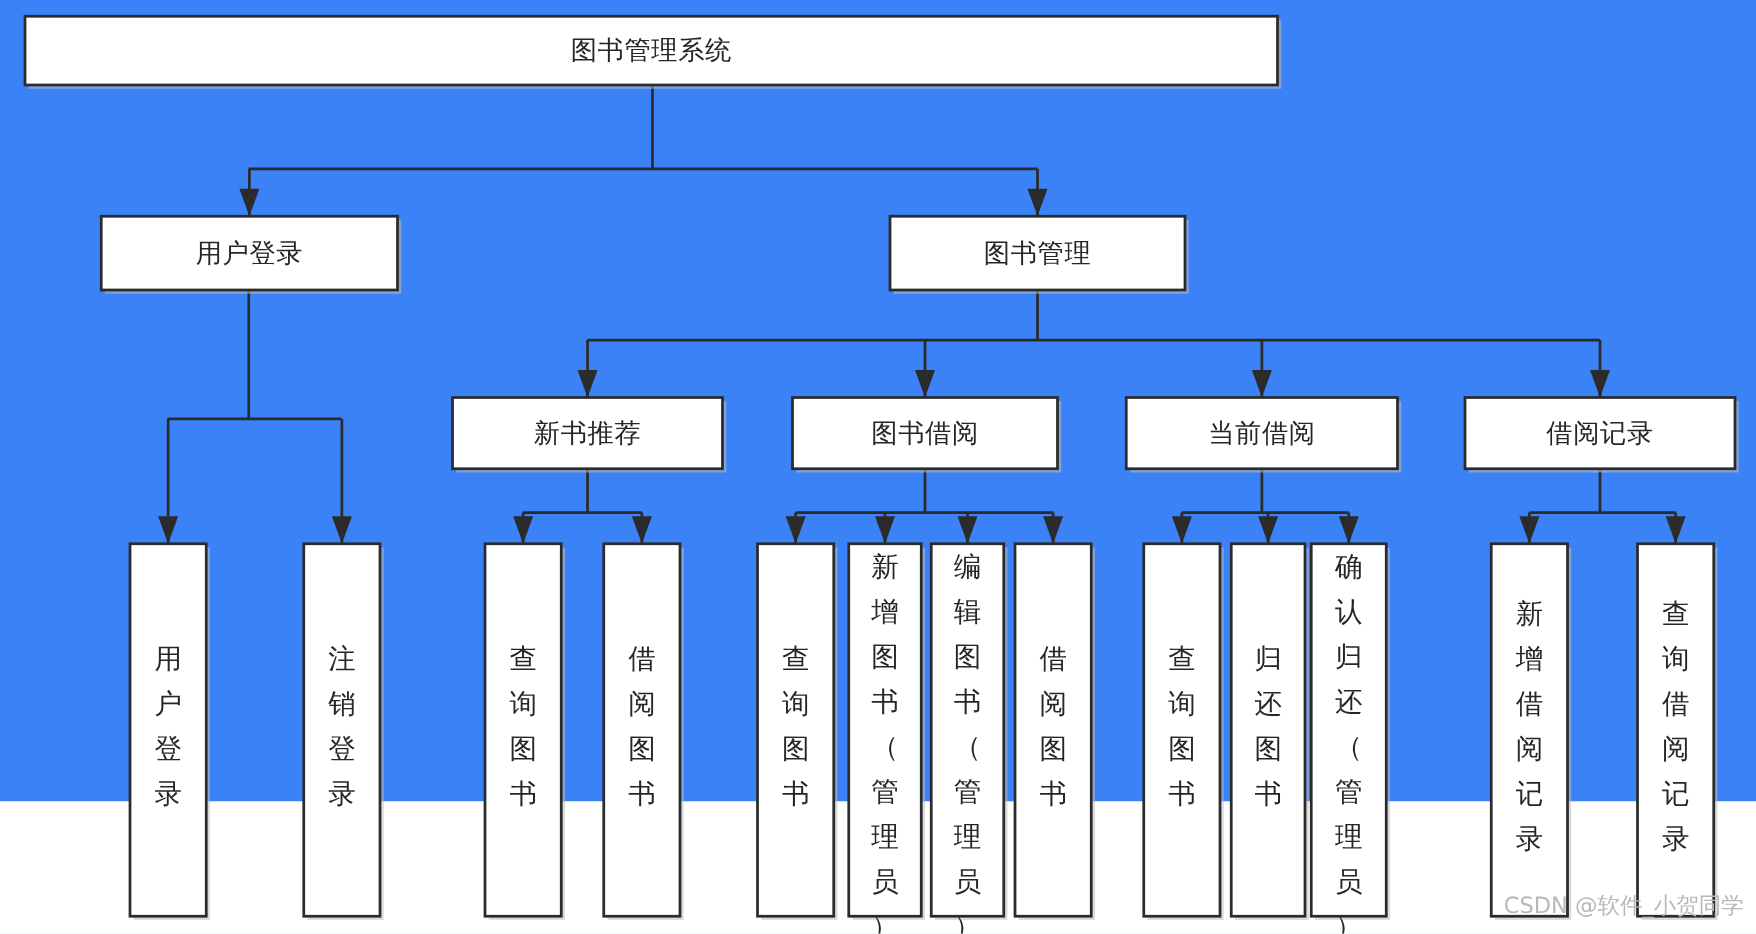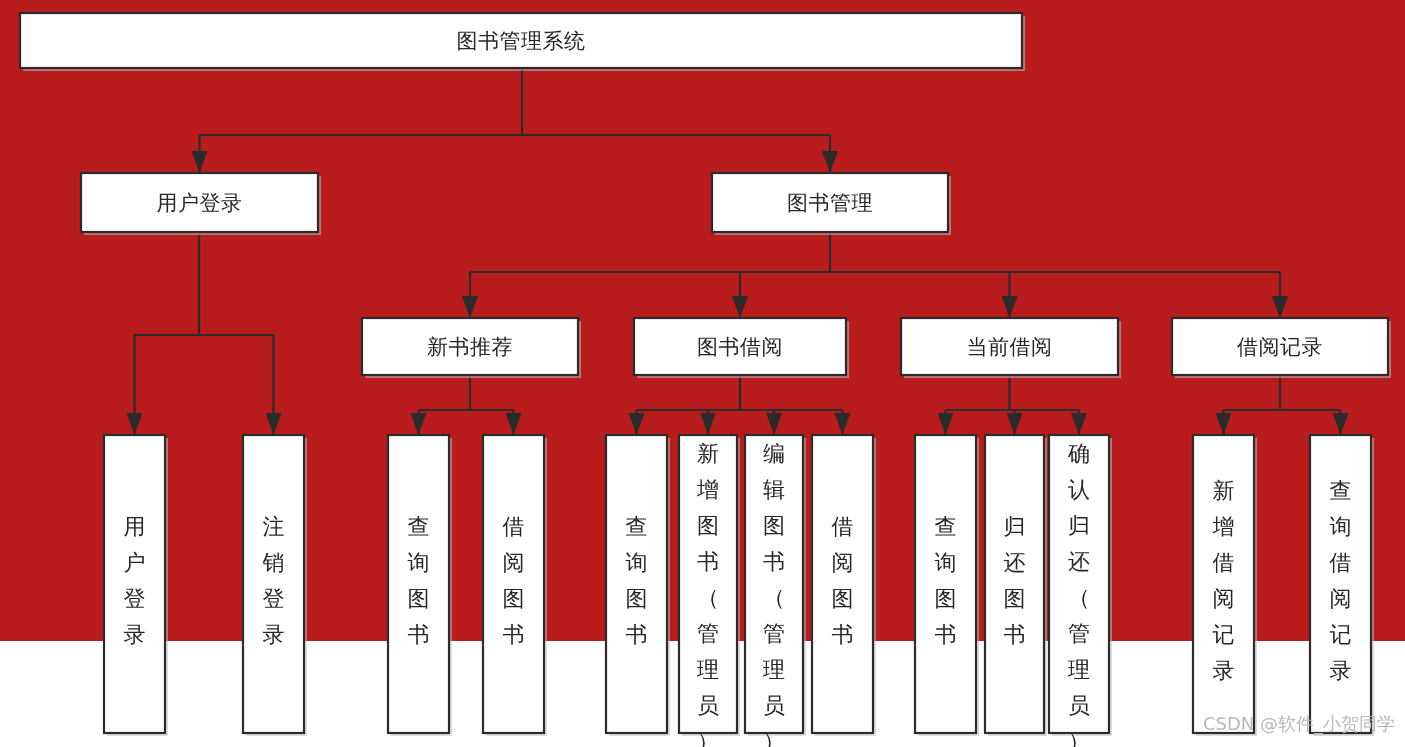--- a/index.html
+++ b/index.html
@@ -11,21 +11,21 @@
   body {
     width: 1405px;
     height: 747px;
     overflow: hidden;
     font-family: "DejaVu Sans", "Liberation Sans", sans-serif;
   }
   #diagram-root {
     position: relative;
     width: 1405px;
     height: 641px;
-    background: #b91c1c;
+    background: #3b82f6;
   }
   svg#flowchart {
     position: absolute;
     left: 0;
     top: 0;
     width: 1405px;
     height: 747px;
     display: block;
   }
   .node-box {

